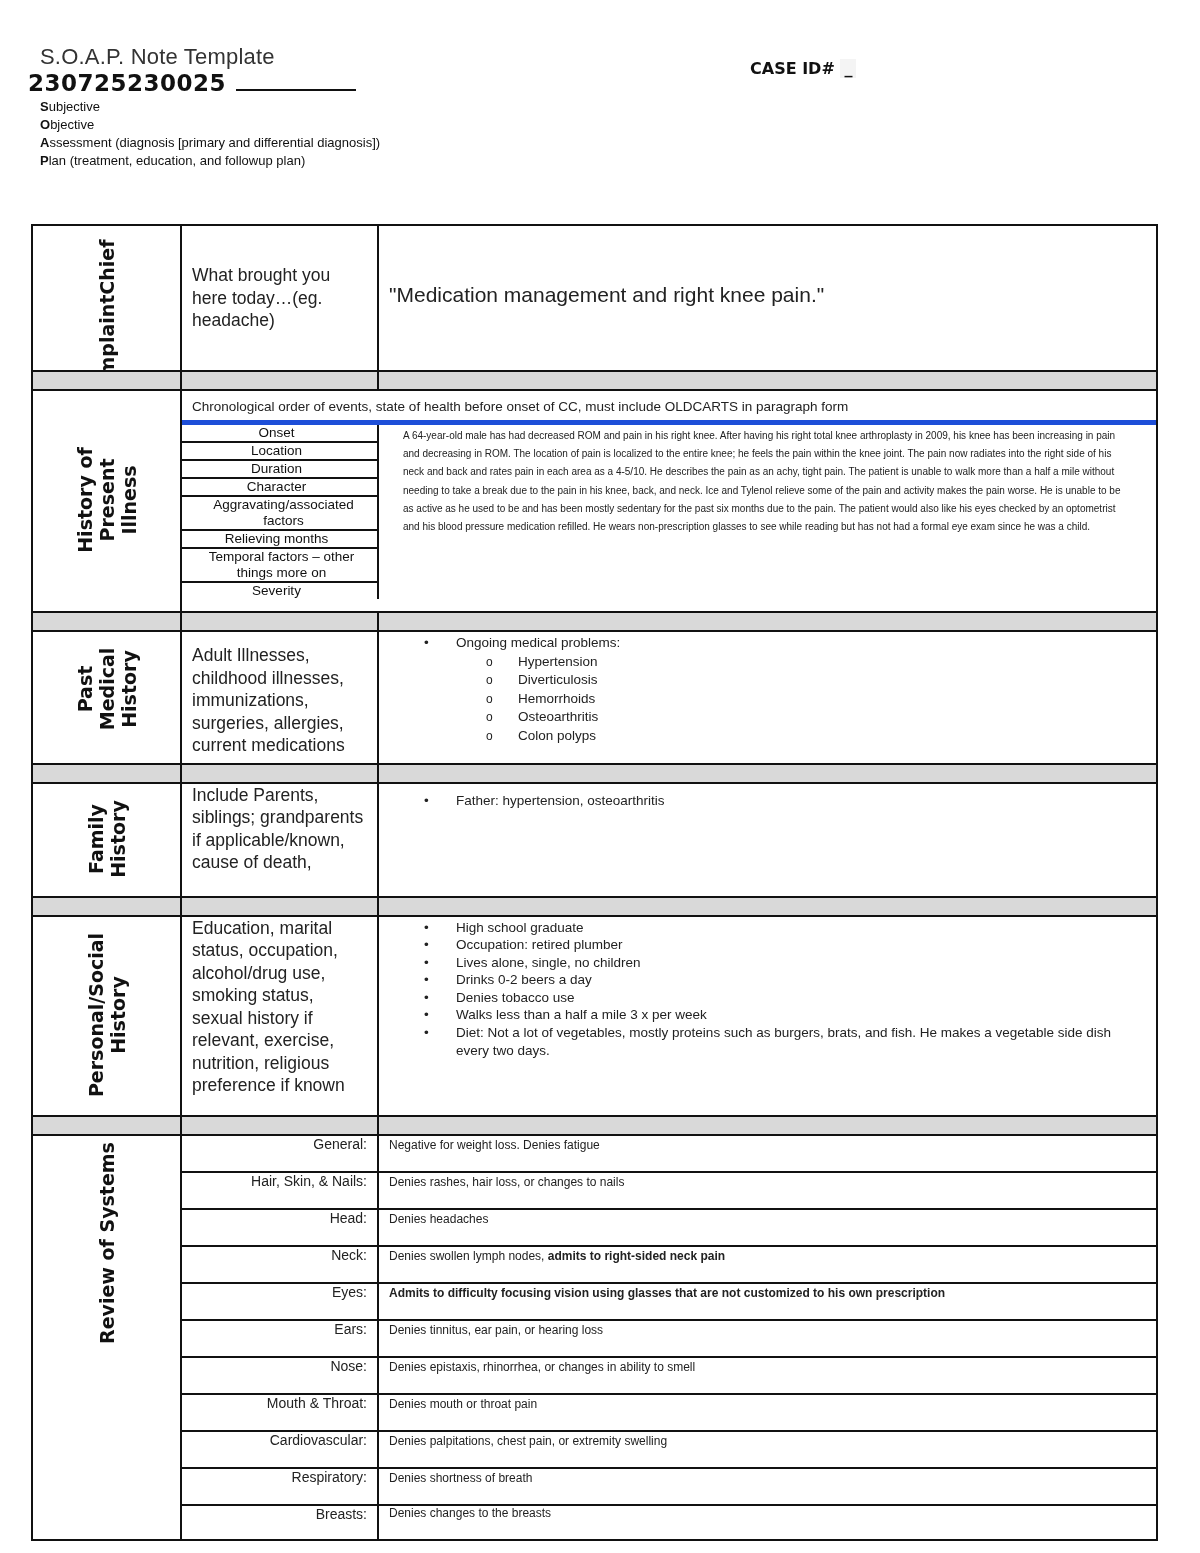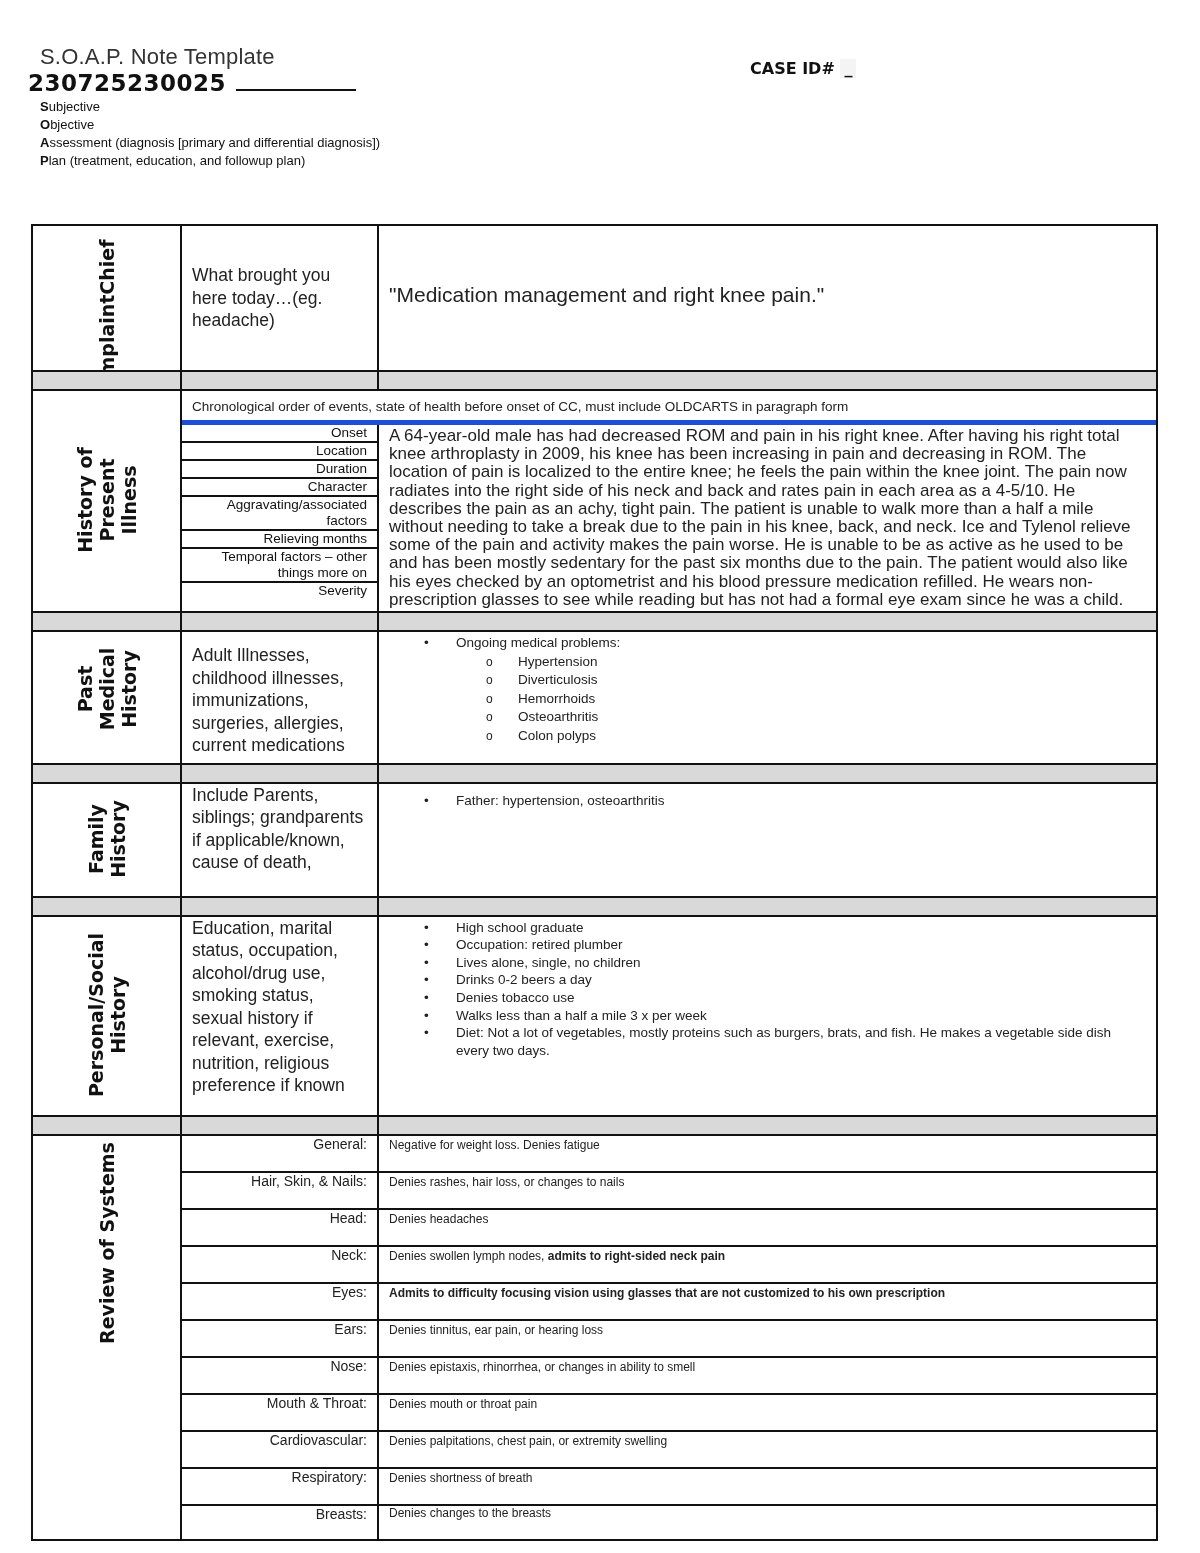--- a/index.html
+++ b/index.html
@@ -21,23 +21,23 @@
 
   .vert { position: relative; width: 100%; height: 100%; }
   .vert span { position: absolute; left: 50%; top: 50%; transform: translate(-50%, -50%) rotate(-90deg); white-space: nowrap; font-weight: bold; font-family: "DejaVu Sans", sans-serif; font-size: 19px; line-height: 22px; text-align: center; }
 
   .prompt { font-size: 17.5px; line-height: 22.5px; color: #222; padding: 6px 10px; }
   .cc-answer { font-size: 21px; color: #222; padding: 0 10px; display: flex; align-items: center; height: 100%; }
 
   .hpi-head { font-size: 13.5px; padding: 8px 10px 6px; color: #222; border-bottom: 5px solid #1d4ed8; }
   .hpi-grid { display: flex; }
   .hpi-labels { width: 197px; flex: none; border-right: 2px solid #111; }
-  .hpi-labels div { border-bottom: 2px solid #111; font-size: 13.5px; text-align: right; padding: 0 10px 0 4px; line-height: 16px; }
+  .hpi-labels div { border-bottom: 2px solid #111; font-size: 13.5px; text-align: center; padding: 0 10px 0 4px; line-height: 16px; }
   .hpi-labels div:last-child { border-bottom: none; }
-  .hpi-text { font-size: 17px; line-height: 18.2px; padding: 2px 10px; color: #222; }
+  .hpi-text { font-size: 10px; line-height: 18.2px; padding: 2px 24px; color: #222; }
 
   ul.b { list-style: none; padding: 2px 0 0 45px; font-size: 13.5px; line-height: 18.5px; color: #222; }
   ul.b li { position: relative; padding-left: 32px; }
   ul.b li::before { content: "\2022"; position: absolute; left: 0; top: 0; }
   ul.s { list-style: none; padding-left: 30px; }
   ul.s li { padding-left: 32px; position: relative; }
   ul.s li::before { content: "o"; position: absolute; left: 0; font-size: 12px; }
 
   .ros-label { font-size: 14px; text-align: right; padding: 0 10px 0 0; display: flex; align-items: center; justify-content: flex-end; height: 100%; color: #222; }
   .ros-val { font-size: 12px; padding: 2px 10px; color: #222; }

